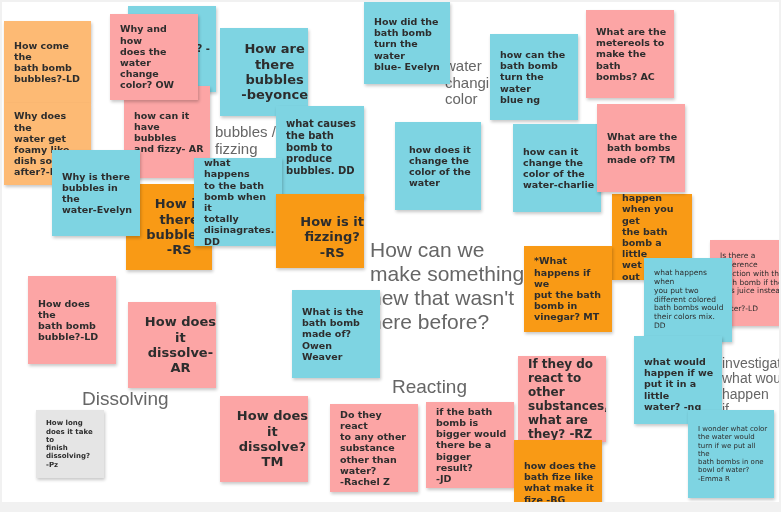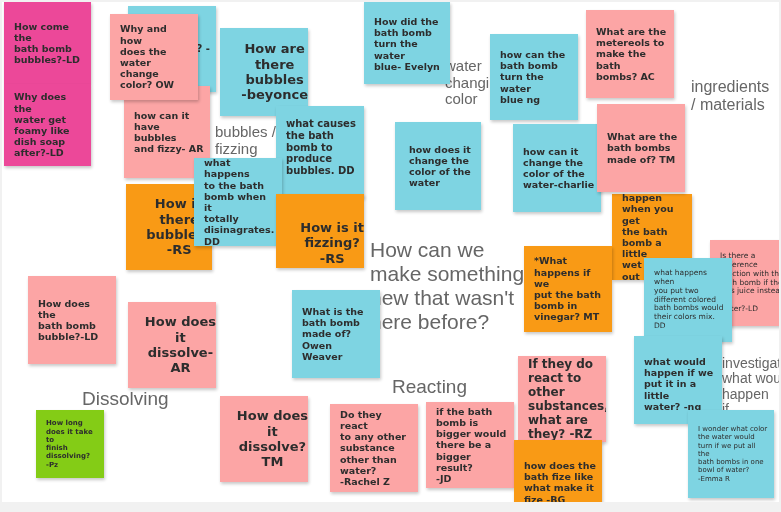--- a/index.html
+++ b/index.html
@@ -3,38 +3,36 @@
 <meta charset="utf-8">
 <style>
   html, body { margin:0; padding:0; }
   body { width:781px; height:512px; overflow:hidden; background:#f1f1f1; position:relative; font-family:"DejaVu Sans", sans-serif; }
   .canvas { position:absolute; left:2px; top:2px; width:777px; height:500px; background:#ffffff; overflow:hidden; }
   .note { position:absolute; box-sizing:border-box; box-shadow:1px 2px 3px rgba(0,0,0,0.22); color:#2d2d2d; font-weight:bold; display:flex; flex-direction:column; justify-content:center; line-height:1.18; overflow:hidden; }
   .note span { display:block; white-space:pre-line; }
   .yellow { background:#fca5a5; }
   .blue { background:#7ed4e2; }
   .orange { background:#f99a15; }
-  .pink { background:#ec4899; }
-  .green { background:#84cc16; }
+  .pink { background:#fdba74;margin-top:19px; }
+  .green { background:#e5e5e5; }
   .center { text-align:center; align-items:flex-end; }
   .left { text-align:left; padding-left:10px; padding-right:6px; }
   .label { position:absolute; color:#666; font-family:"Liberation Sans", sans-serif; line-height:1.1; white-space:pre-line; }
 </style>
 </head>
 <body>
 
 <div class="canvas">
 
   <div class="label" style="left:213px;top:122px;font-size:15px;">bubbles /
 fizzing</div>
   <div class="label" style="left:443px;top:56px;font-size:15px;">water
 changing
 color</div>
-  <div class="label" style="left:689px;top:76px;font-size:16px;">ingredients
-/ materials</div>
   <div class="label" style="left:368px;top:236px;font-size:21px;line-height:1.15;">How can we
 make something
 new that wasn't
 here before?</div>
   <div class="label" style="left:390px;top:375px;font-size:19px;">Reacting</div>
   <div class="label" style="left:80px;top:387px;font-size:19px;">Dissolving</div>
   <div class="label" style="left:720px;top:354px;font-size:14px;">investigati
 what woul
 happen if...</div>
 
@@ -119,29 +117,34 @@
       <span>What are the
 bath bombs
 made of? TM</span>
     </div>
   <div class="note orange center" style="left:124px;top:182px;width:86px;height:86px;font-size:13px;">
       <span>How is
 there
 bubbles?
 -RS</span>
     </div>
+  <div class="note blue left" style="left:50px;top:148px;width:88px;height:86px;font-size:9.5px;">
+      <span>Why is there
+bubbles in the
+water-Evelyn</span>
+    </div>
   <div class="note blue left" style="left:192px;top:156px;width:88px;height:88px;font-size:9.5px;">
       <span>what happens
 to the bath
 bomb when it
 totally
 disinagrates.
 DD</span>
     </div>
-  <div class="note orange center" style="left:274px;top:192px;width:88px;height:74px;font-size:13px;justify-content:flex-start;padding-top:26px;">
+  <div class="note orange center" style="left:274px;top:192px;width:88px;height:74px;font-size:13px;justify-content:flex-start;padding-top:20px;">
       <span>How is it
 fizzing?
 -RS</span>
     </div>
   <div class="note orange left" style="left:522px;top:244px;width:88px;height:86px;font-size:9.5px;">
       <span>*What
 happens if we
 put the bath
 bomb in
 vinegar? MT</span>

